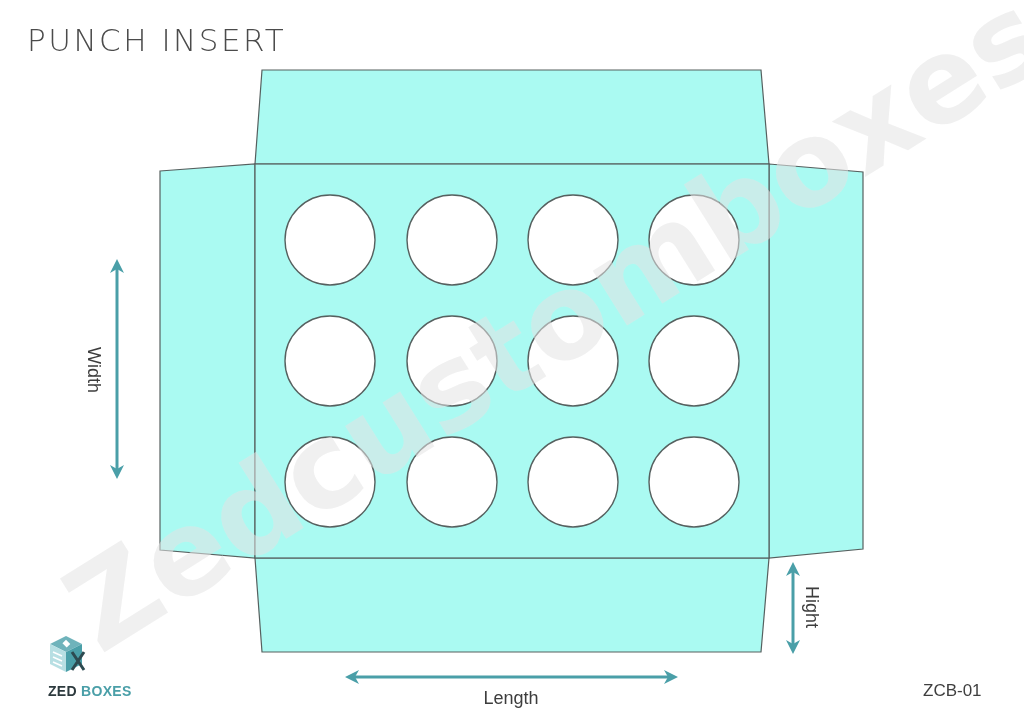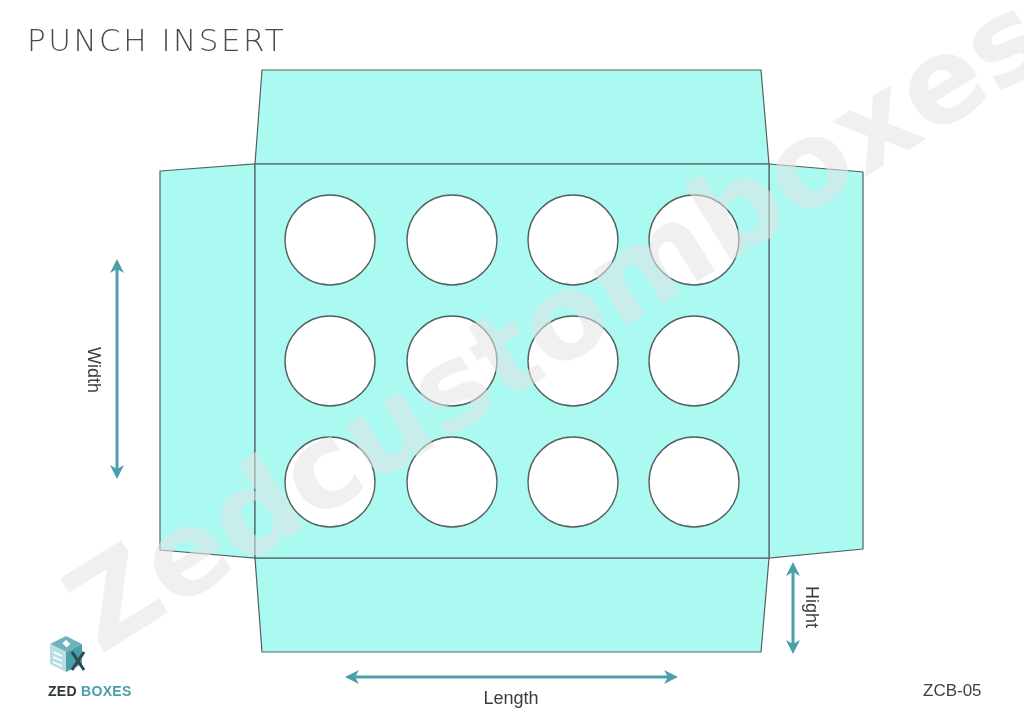--- a/index.html
+++ b/index.html
@@ -76,13 +76,13 @@
     <line x1="3" y1="26" x2="12" y2="30" stroke="#ffffff" stroke-width="1.5"></line>
     <path d="M22,16 L34,34 M34,16 L22,34" stroke="#2d4a50" stroke-width="3"></path>
   </g>
 </svg>
 
 <div class="brand">
   <span class="w1">ZED</span>
   <span class="w2">BOXES</span>
 </div>
 
-<div class="code">ZCB-05</div>
+<div class="code">ZCB-01</div>
 
 </body></html>

